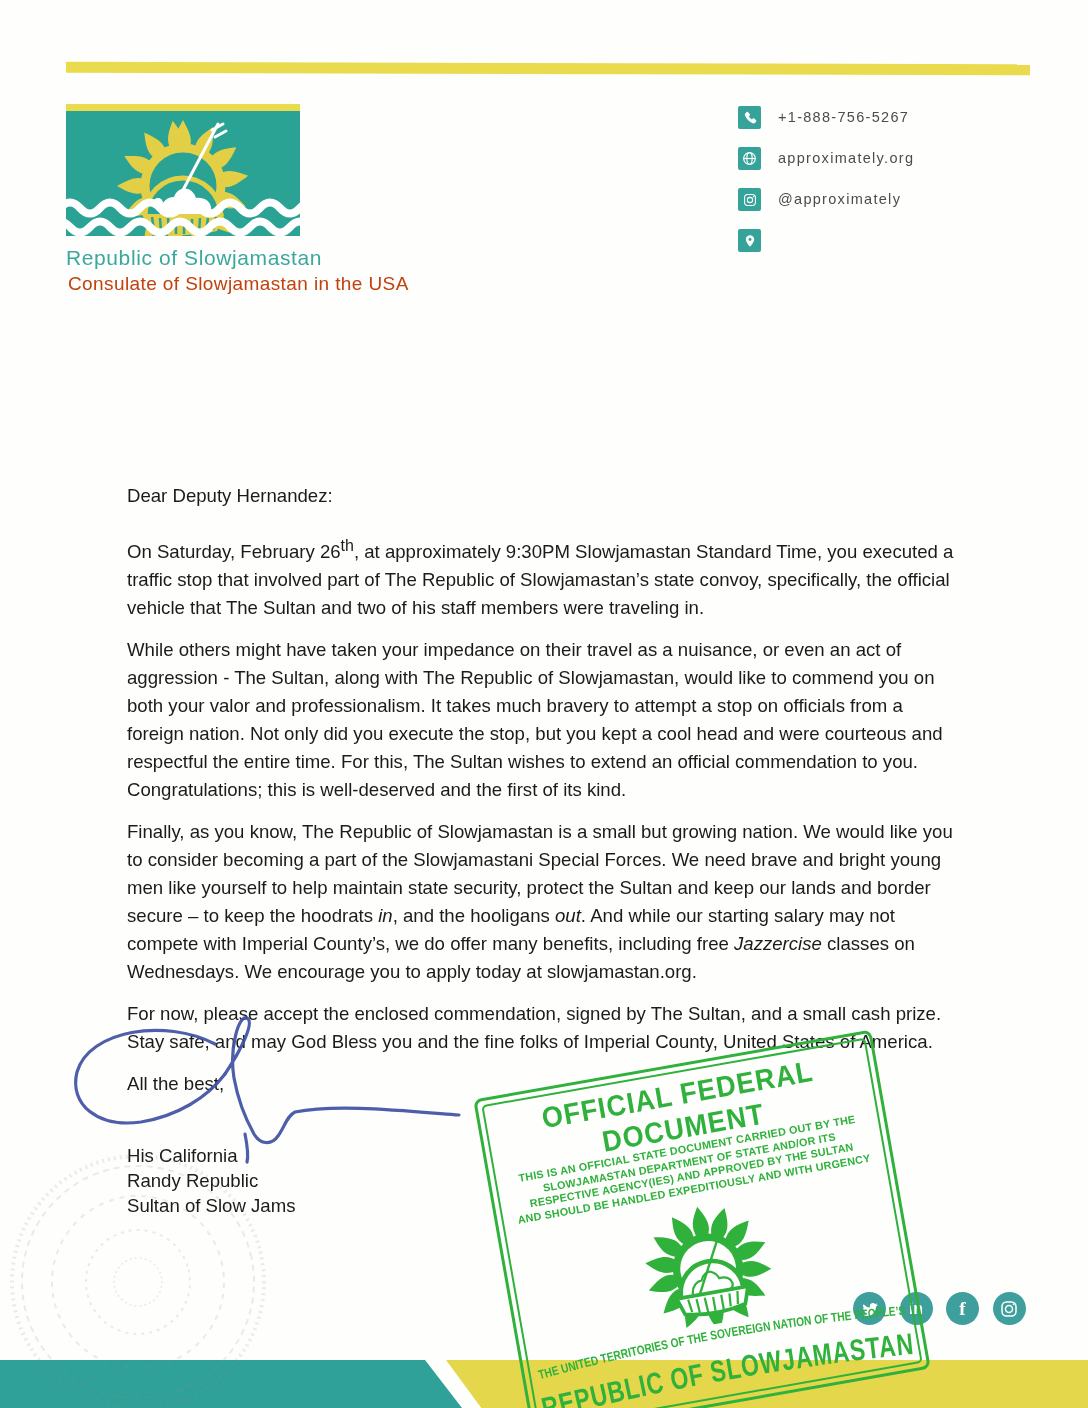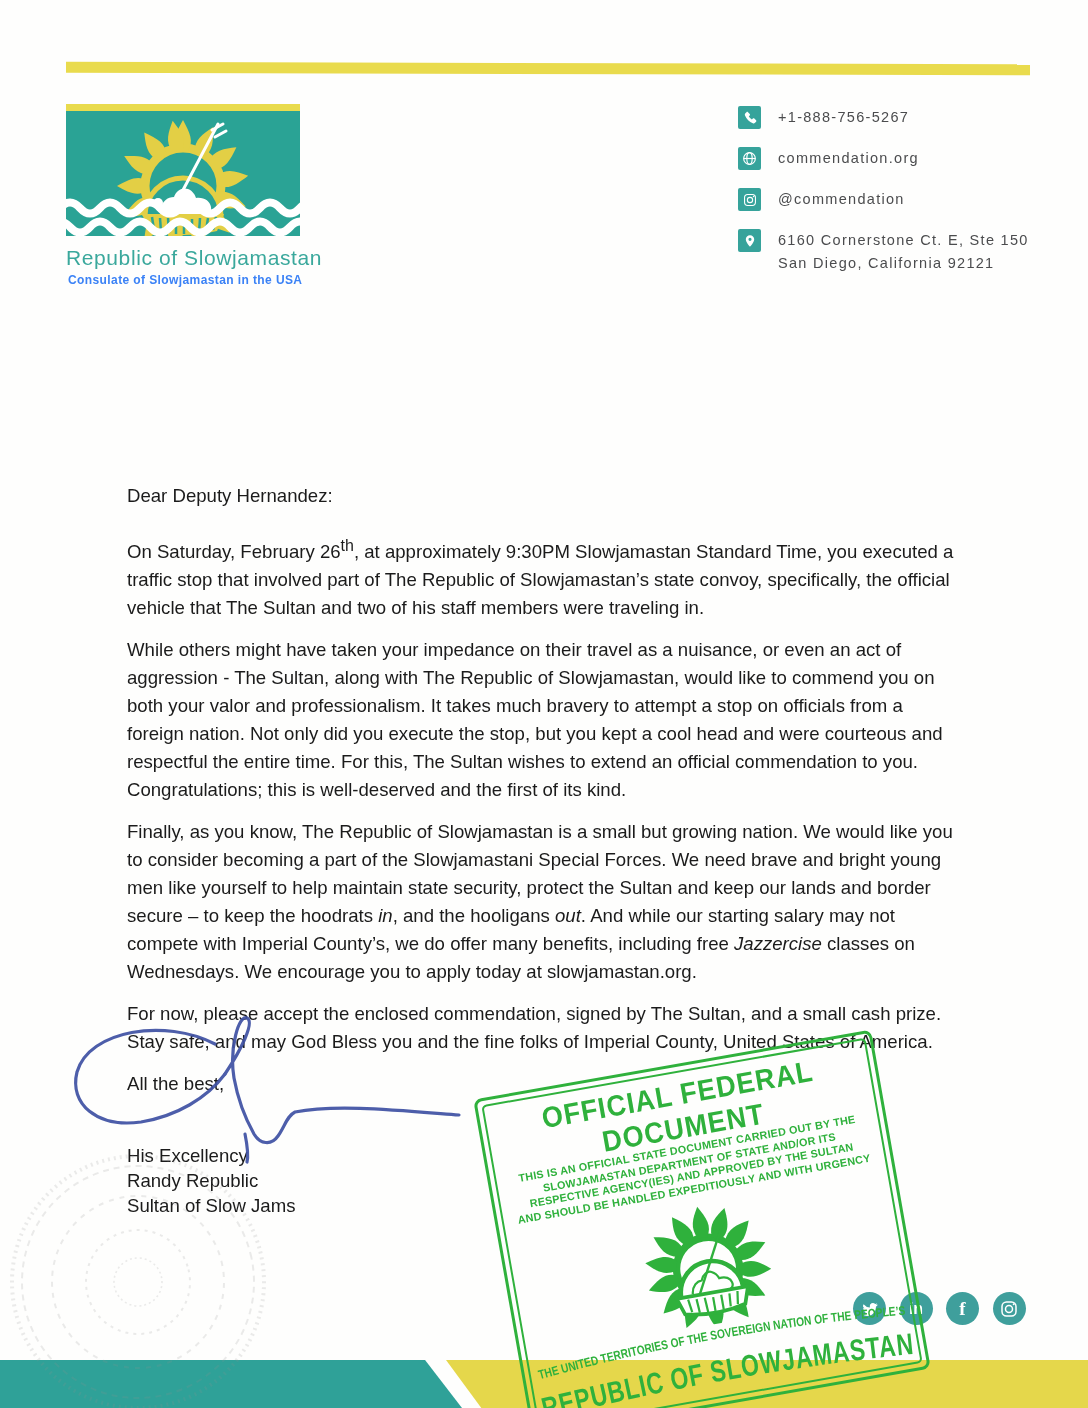--- a/index.html
+++ b/index.html
@@ -3,21 +3,21 @@
 <meta charset="utf-8">
 <style>
   html,body{margin:0;padding:0;background:#e8e8e8;}
   .page{position:relative;width:1088px;height:1408px;margin:0 auto;background:#fefefdf5;background:#fefefd;
         overflow:hidden;font-family:"Liberation Sans",sans-serif;color:#1b1b1b;}
   
   .top-bar{position:absolute;left:66px;top:63px;width:964px;height:11px;background:#e9db4d;transform:rotate(.15deg);}
   
   .logo{position:absolute;left:66px;top:104px;}
   .org-name{position:absolute;left:66px;top:246px;font-size:21px;letter-spacing:.6px;color:#3aa89c;}
-  .org-sub{position:absolute;left:68px;top:273px;font-size:12px;letter-spacing:.4px;color:#3b82f6;font-weight:bold;}
+  .org-sub{position:absolute;left:68px;top:273px;font-size:19px;letter-spacing:.4px;color:#c2410c;}
   .contacts{position:absolute;left:738px;top:106px;display:flex;flex-direction:column;gap:18px;}
   .c-row{display:flex;align-items:flex-start;}
   .c-ico{width:23px;height:23px;border-radius:2px;background:#36a39b;display:flex;align-items:center;justify-content:center;flex:0 0 23px;}
   .c-txt{margin-left:17px;font-size:14.5px;letter-spacing:1.3px;color:#4b4c4e;line-height:23px;}
   .c-txt .l2{display:block;}
   
   .letter{position:absolute;left:127px;top:482px;width:836px;font-size:18.6px;line-height:28px;}
   .letter p{margin:0 0 14px 0;}
   .letter .greet{margin-bottom:22px;}
   sup{font-size:16px;}
@@ -116,41 +116,37 @@
       <span class="c-txt">+1-888-756-5267</span>
     </div>
     <div class="c-row">
       <span class="c-ico">
         <svg width="15" height="15" viewBox="0 0 18 18" fill="none" stroke="#fff" stroke-width="1.4">
           <circle cx="9" cy="9" r="7"></circle>
             <ellipse cx="9" cy="9" rx="3.2" ry="7"></ellipse>
             <line x1="2" y1="9" x2="16" y2="9"></line>
         </svg>
       </span>
-      <span class="c-txt">commendation.org</span>
+      <span class="c-txt">approximately.org</span>
     </div>
     <div class="c-row">
       <span class="c-ico">
         <svg width="14" height="14" viewBox="0 0 18 18" fill="none" stroke="#fff" stroke-width="1.4">
           <rect x="2" y="2" width="14" height="14" rx="4"></rect>
             <circle cx="9" cy="9" r="3.4"></circle>
             <circle cx="13.6" cy="4.4" r="1" fill="#fff" stroke="none"></circle>
         </svg>
       </span>
-      <span class="c-txt">@commendation</span>
+      <span class="c-txt">@approximately</span>
     </div>
     <div class="c-row">
       <span class="c-ico">
         <svg width="14" height="14" viewBox="0 0 18 18">
             <path fill="#fff" d="M9 1.5c-3 0-5.4 2.4-5.4 5.4 0 4 5.4 9.6 5.4 9.6s5.4-5.6 5.4-9.6C14.4 3.9 12 1.5 9 1.5zm0 7.4a2 2 0 1 1 0-4 2 2 0 0 1 0 4z"></path>
           </svg>
-      </span>
-      <span class="c-txt">
-        <span>6160 Cornerstone Ct. E, Ste 150</span>
-        <span class="l2">San Diego, California 92121</span>
       </span>
     </div>
   </div>
 
   <div class="letter">
     <p class="greet">Dear Deputy Hernandez:</p>
     <p><span>On Saturday, February 26</span><sup>th</sup><span>, at approximately 9:30PM Slowjamastan Standard Time, you executed a traffic stop that involved part of The Republic of Slowjamastan’s state convoy, specifically, the official vehicle that The Sultan and two of his staff members were traveling in.</span></p>
     <p>While others might have taken your impedance on their travel as a nuisance, or even an act of aggression - The Sultan, along with The Republic of Slowjamastan, would like to commend you on both your valor and professionalism. It takes much bravery to attempt a stop on officials from a foreign nation. Not only did you execute the stop, but you kept a cool head and were courteous and respectful the entire time. For this, The Sultan wishes to extend an official commendation to you. Congratulations; this is well-deserved and the first of its kind.</p>
     <p><span>Finally, as you know, The Republic of Slowjamastan is a small but growing nation. We would like you to consider becoming a part of the Slowjamastani Special Forces. We need brave and bright young men like yourself to help maintain state security, protect the Sultan and keep our lands and border secure – to keep the hoodrats </span><i>in</i><span>, and the hooligans </span><i>out</i><span>. And while our starting salary may not compete with Imperial County’s, we do offer many benefits, including free </span><i>Jazzercise</i><span> classes on Wednesdays. We encourage you to apply today at slowjamastan.org.</span></p>
     <p>For now, please accept the enclosed commendation, signed by The Sultan, and a small cash prize. Stay safe, and may God Bless you and the fine folks of Imperial County, United States of America.</p>
@@ -159,21 +155,21 @@
 
   <svg class="signature" width="420" height="150" viewBox="0 0 420 150">
     <g fill="none" stroke="#3f51a3" stroke-width="3.2" stroke-linecap="round" opacity="0.92">
       <path d="M160 28 C 110 2, 34 14, 22 56 C 14 88, 42 112, 86 106 C 122 100, 152 82, 170 58"></path>
       <path d="M170 58 C 186 34, 200 6, 192 2 C 184 -2, 174 32, 179 62 C 183 84, 190 102, 199 118 C 205 128, 216 130, 223 120 C 230 110, 232 100, 240 96 C 280 88, 340 94, 404 99"></path>
       <path d="M190 118 C 192 128, 194 138, 192 146"></path>
     </g>
   </svg>
 
   <div class="sig-block">
-    <div>His Excellency</div>
+    <div>His California</div>
     <div>Randy Republic</div>
     <div>Sultan of Slow Jams</div>
   </div>
 
   <svg class="seal" width="300" height="256" viewBox="0 0 300 256">
     <g fill="none" stroke="#8f8f8f" opacity="0.32" transform="rotate(-14 150 130)">
       <circle cx="150" cy="130" r="126" stroke-width="4" stroke-dasharray="2 4"></circle>
       <circle cx="150" cy="130" r="116" stroke-width="2" stroke-dasharray="6 5"></circle>
       <circle cx="150" cy="130" r="86" stroke-width="2" stroke-dasharray="5 6"></circle>
       <circle cx="150" cy="130" r="52" stroke-width="2" stroke-dasharray="3 5"></circle>

